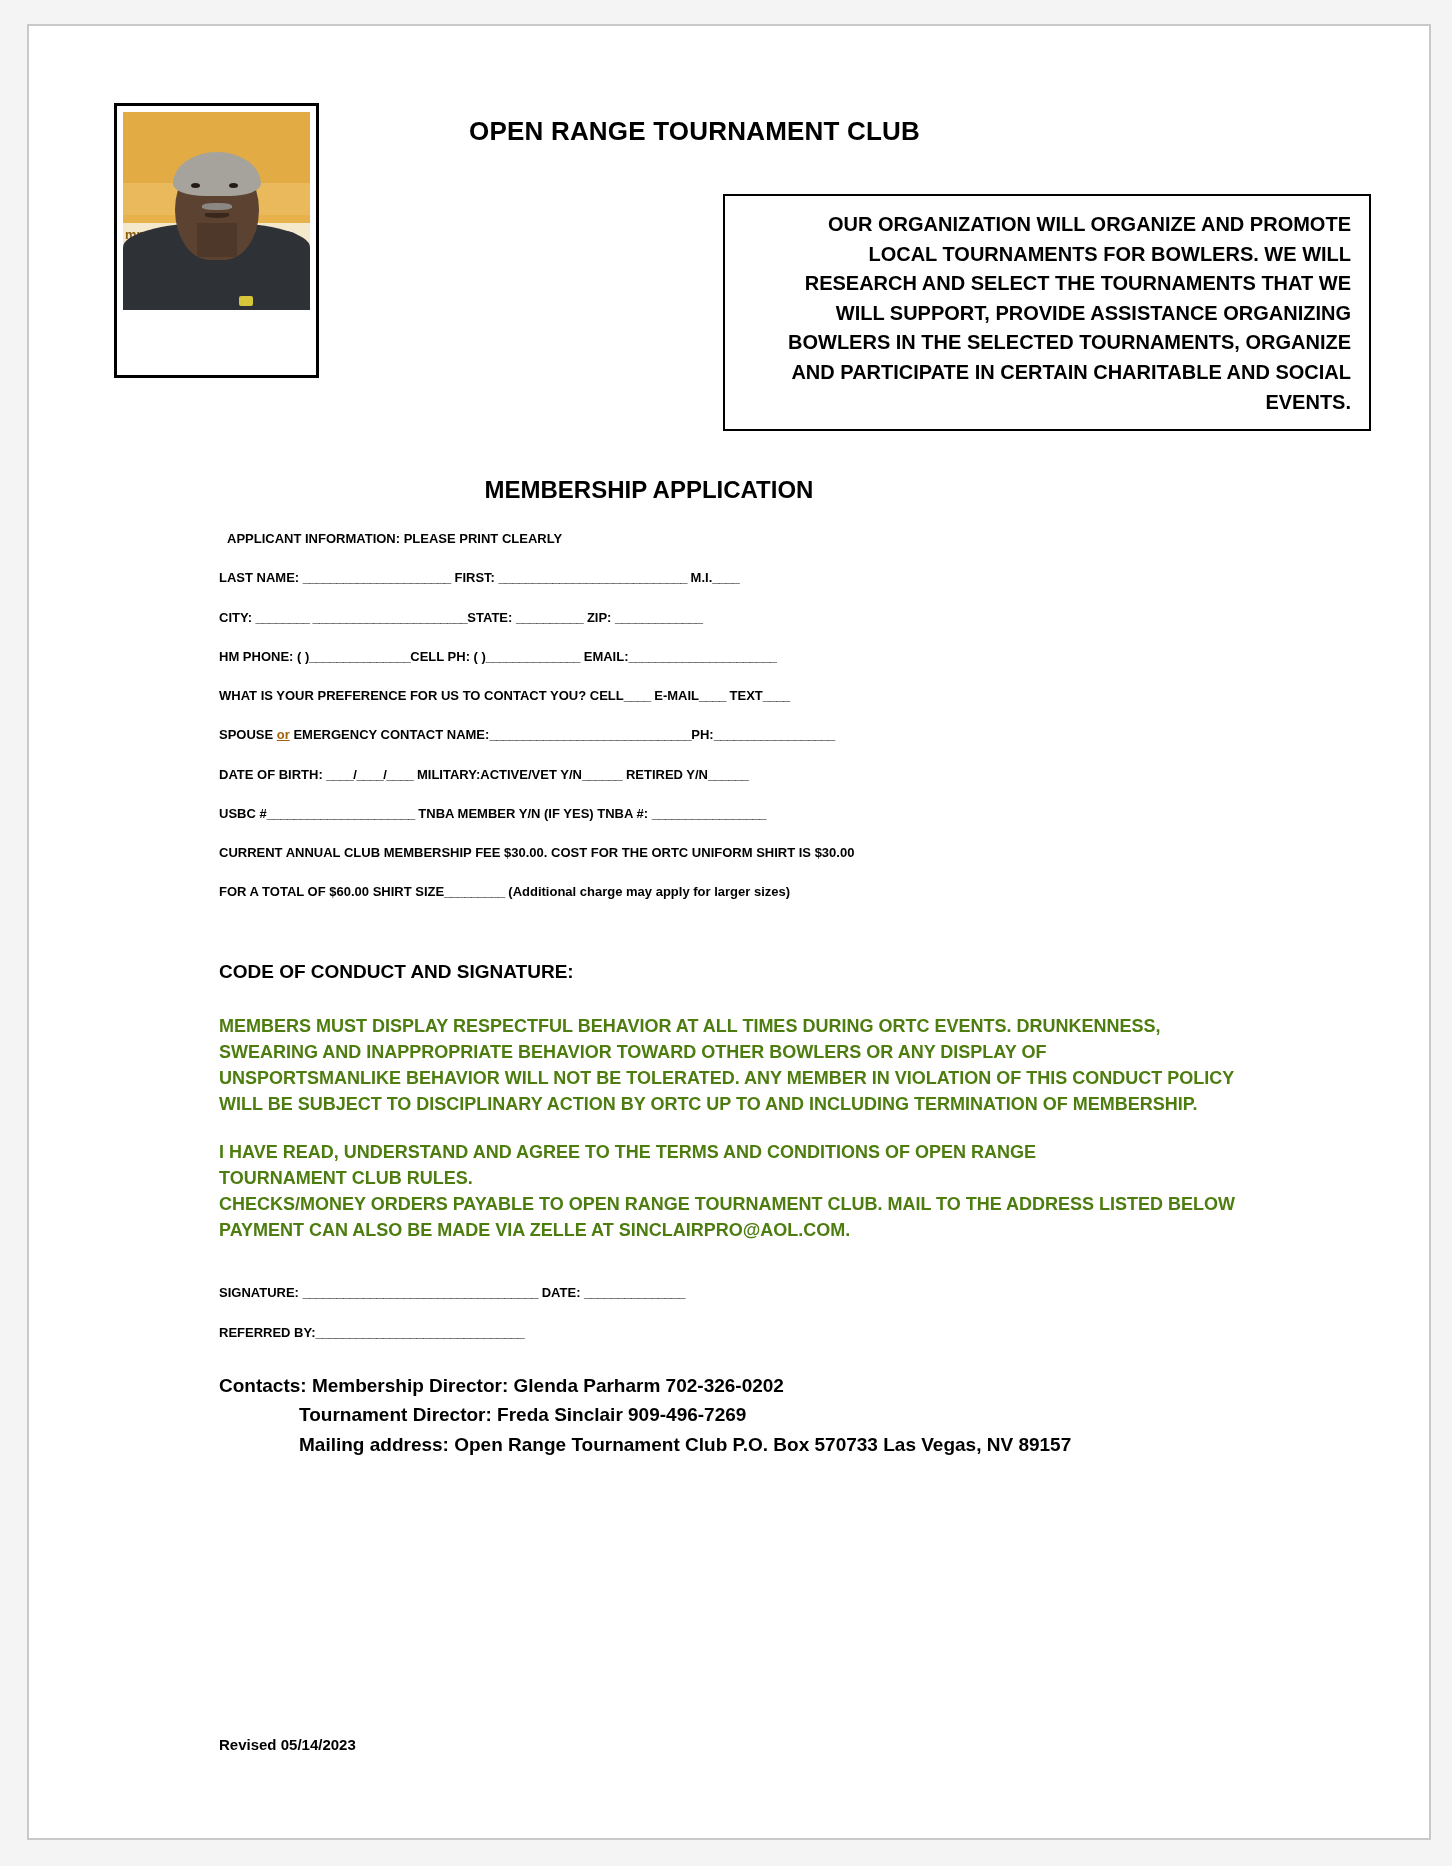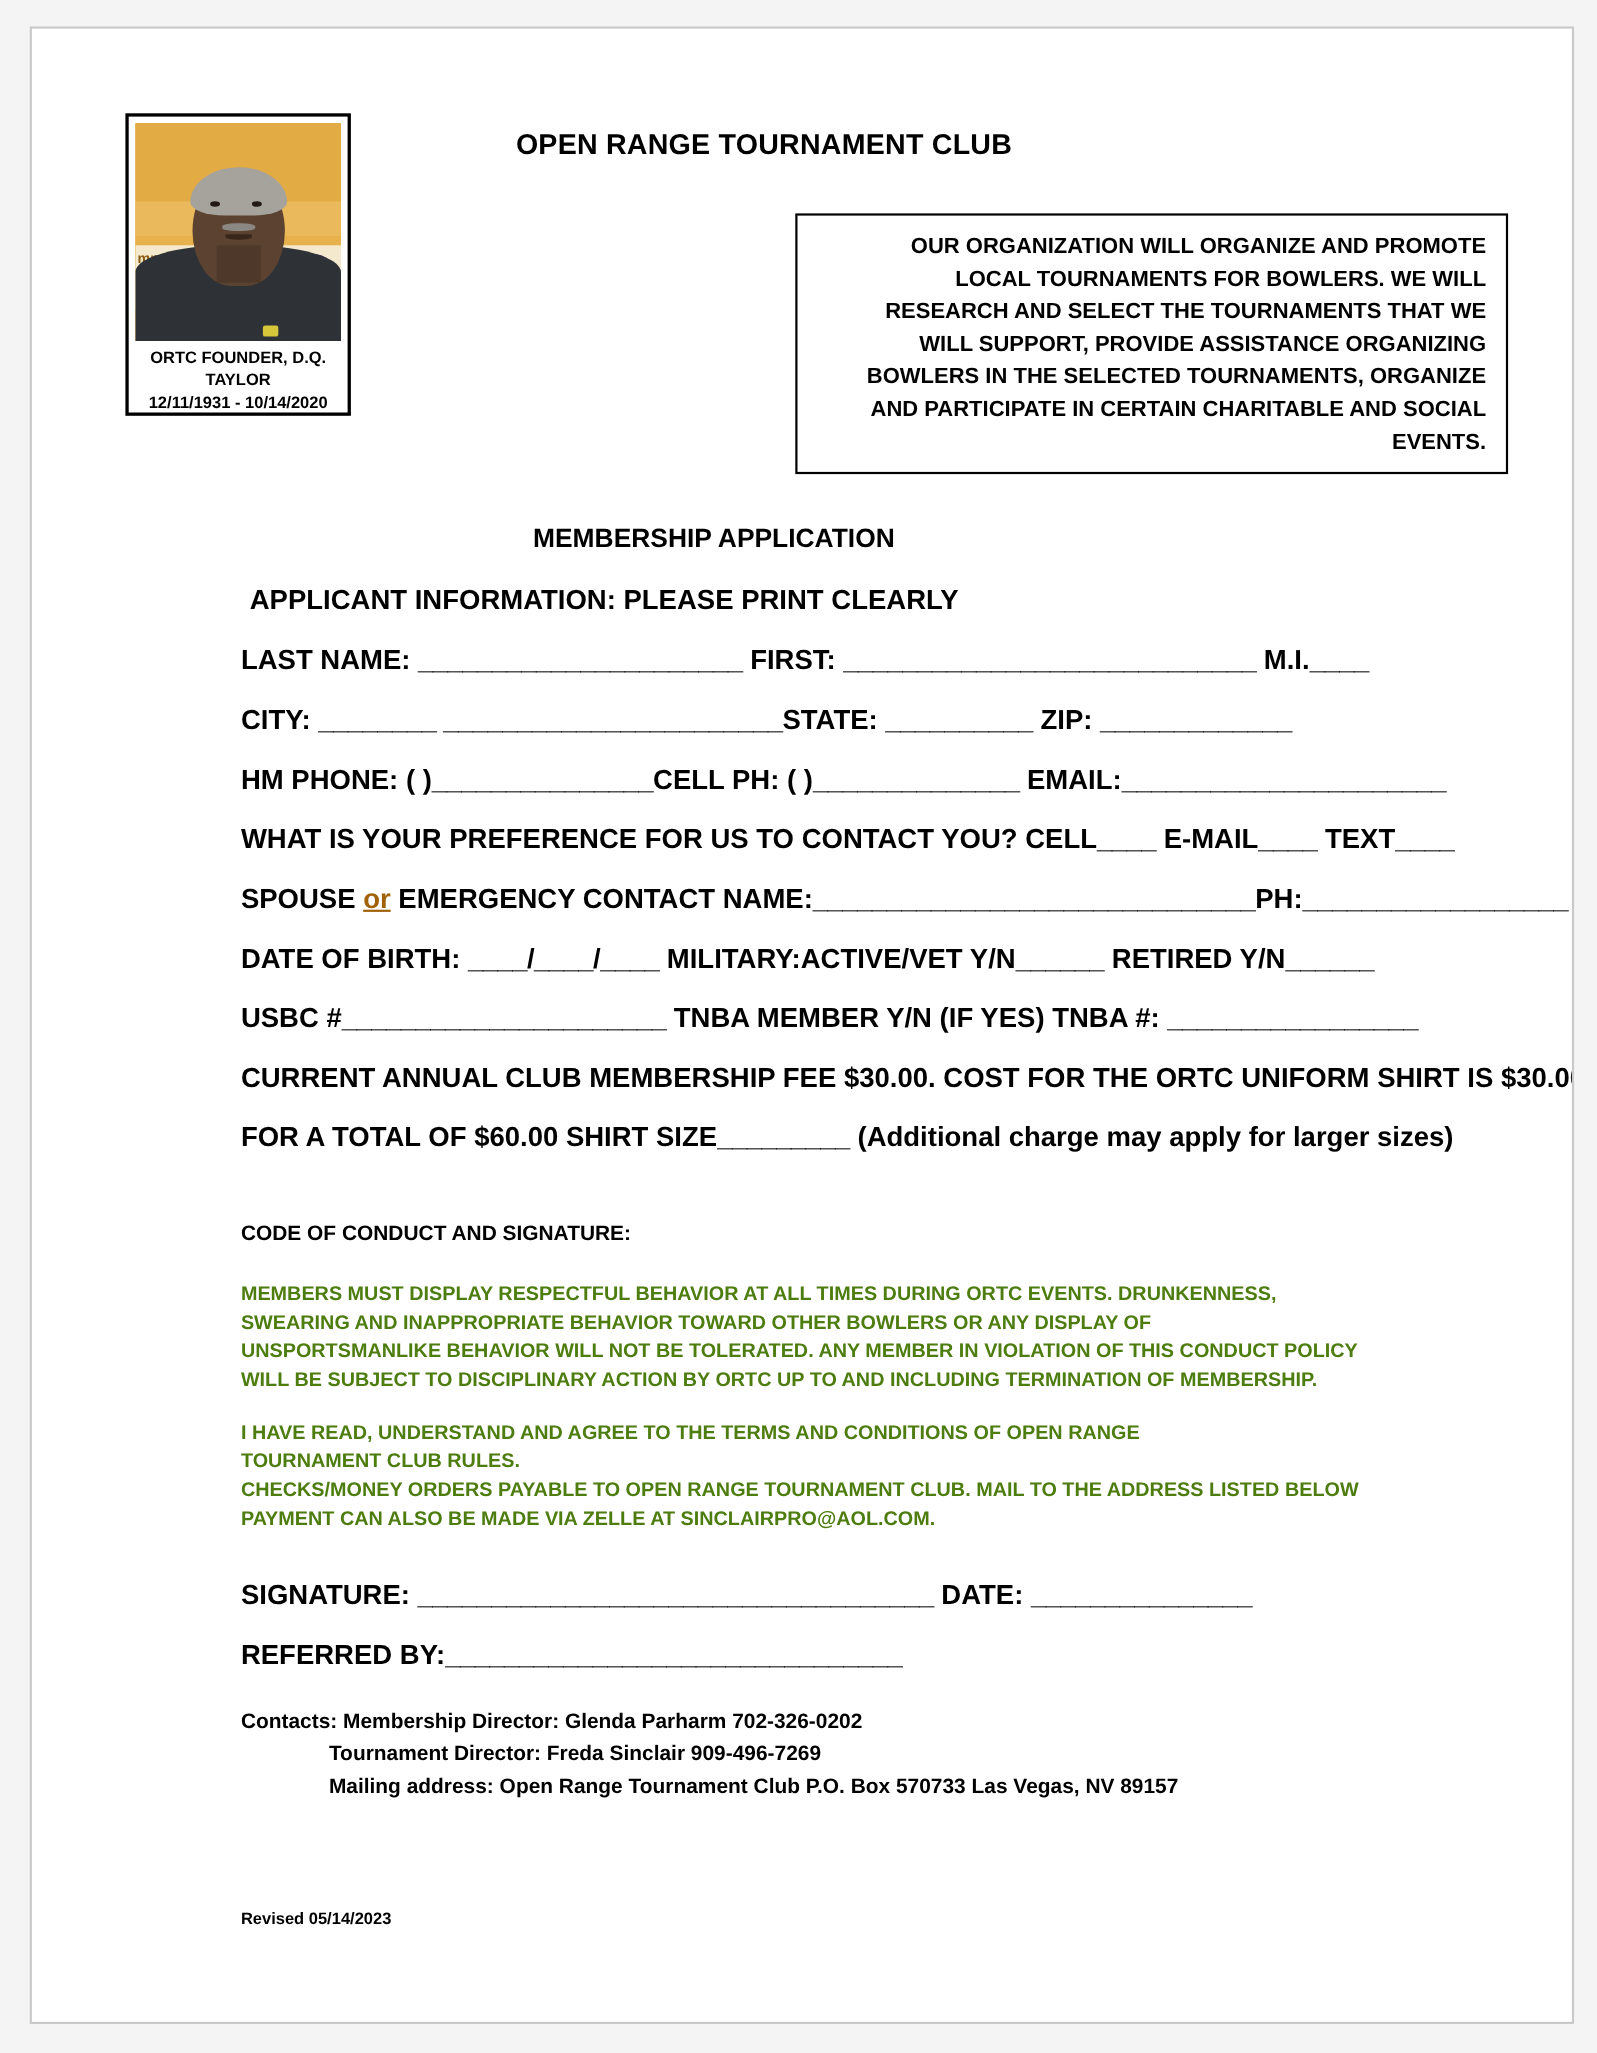--- a/index.html
+++ b/index.html
@@ -164,21 +164,21 @@
   }
 
   
   .form {
     position: absolute;
     left: 190px;
     top: 505px;
     width: 1180px;
   }
   .line {
-    font-size: 25px;
+    font-size: 13px;
     font-weight: bold;
     color: #000;
     margin-bottom: 23px;
     white-space: nowrap;
     line-height: 1.25;
   }
   .line.indent { padding-left: 8px; }
   .blank { letter-spacing: -0.5px; }
   .red-or { color: #a16207; text-decoration: underline; }
 
@@ -237,24 +237,20 @@
           <div class="logo-dq"></div>
         </div>
         <div class="head"></div>
         <div class="hair"></div>
         <div class="eye-l"></div>
         <div class="eye-r"></div>
         <div class="stache"></div>
         <div class="mouth"></div>
         <div class="neck"></div>
       </div>
-      <div class="caption">
-        <div>ORTC FOUNDER, D.Q. TAYLOR</div>
-        <div>12/11/1931  - 10/14/2020</div>
-      </div>
     </div>
 
     <div class="club-title">OPEN RANGE TOURNAMENT CLUB</div>
 
     <div class="mission-box">
       <p>OUR ORGANIZATION WILL ORGANIZE AND PROMOTE</p>
       <p>LOCAL TOURNAMENTS FOR BOWLERS. WE WILL</p>
       <p>RESEARCH AND SELECT THE TOURNAMENTS THAT WE</p>
       <p>WILL SUPPORT, PROVIDE ASSISTANCE ORGANIZING</p>
       <p>BOWLERS IN THE SELECTED TOURNAMENTS, ORGANIZE</p>

